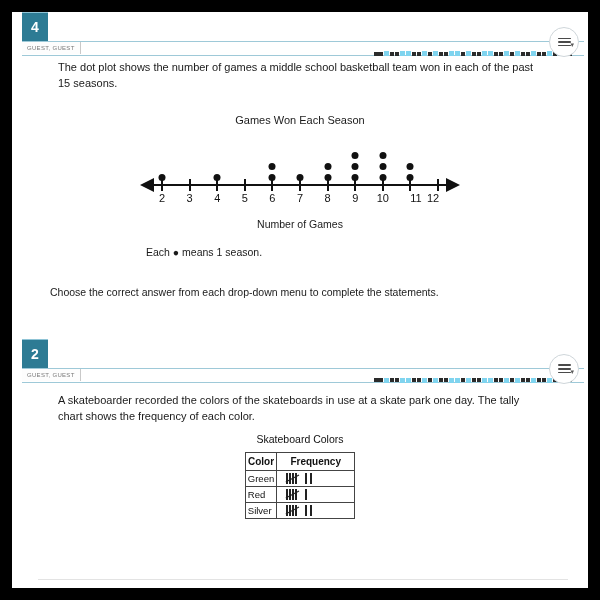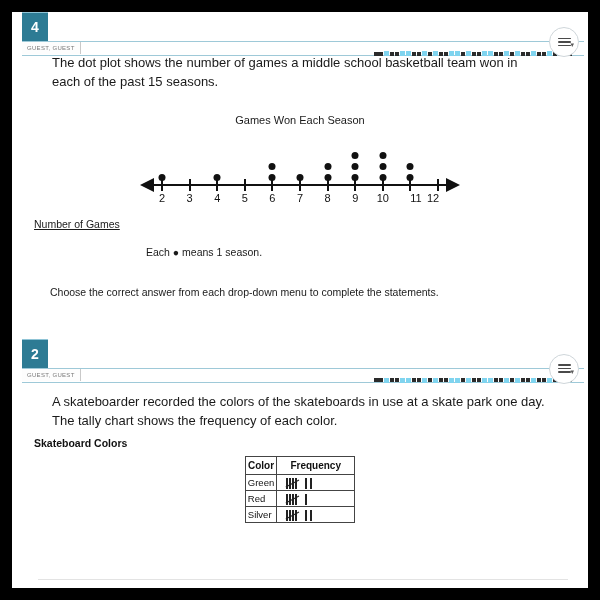--- a/index.html
+++ b/index.html
@@ -128,23 +128,23 @@
     color: #5a5a5a;
     line-height: 1;
   }
 
   
   .qbody {
     padding: 0 22px;
     color: #1a1a1a;
   }
   .prompt {
-    font-size: 13px;
+    font-size: 11px;
     line-height: 1.45;
-    margin: 2px;
+    margin: 8px;
     padding: 0 16px 0 16px;
   }
 
   
   .plot-title {
     text-align: center;
     font-size: 11px;
     color: #1a1a1a;
     margin-top: 22px;
   }
@@ -188,25 +188,24 @@
   }
   .dp-dot {
     position: absolute;
     width: 7px;
     height: 7px;
     border-radius: 50%;
     background: #111111;
     transform: translateX(-50%);
   }
   .axis-caption {
-    text-align: left;
+    text-align: center;
     font-size: 10.5px;
     color: #1a1a1a;
     margin-top: 4px;
-    text-decoration: underline;
   }
   .legend-line {
     font-size: 10.5px;
     color: #1a1a1a;
     margin-top: 16px;
     padding-left: 112px;
   }
 
   
   .choose-line {
@@ -239,23 +238,23 @@
     right: 3px;
     top: 1px;
     font-size: 7px;
     line-height: 6px;
     color: #444;
     text-align: center;
   }
 
   
   .table-title {
-    text-align: left;
+    text-align: center;
     font-size: 10.5px;
-    font-weight: bold;
+    font-weight: normal;
     margin-top: 7px;
     color: #111111;
   }
   table.tally {
     border-collapse: collapse;
     margin: 7px auto 0 auto;
     background: #ffffff;
   }
   table.tally th, table.tally td {
     border: 1px solid #444444;

